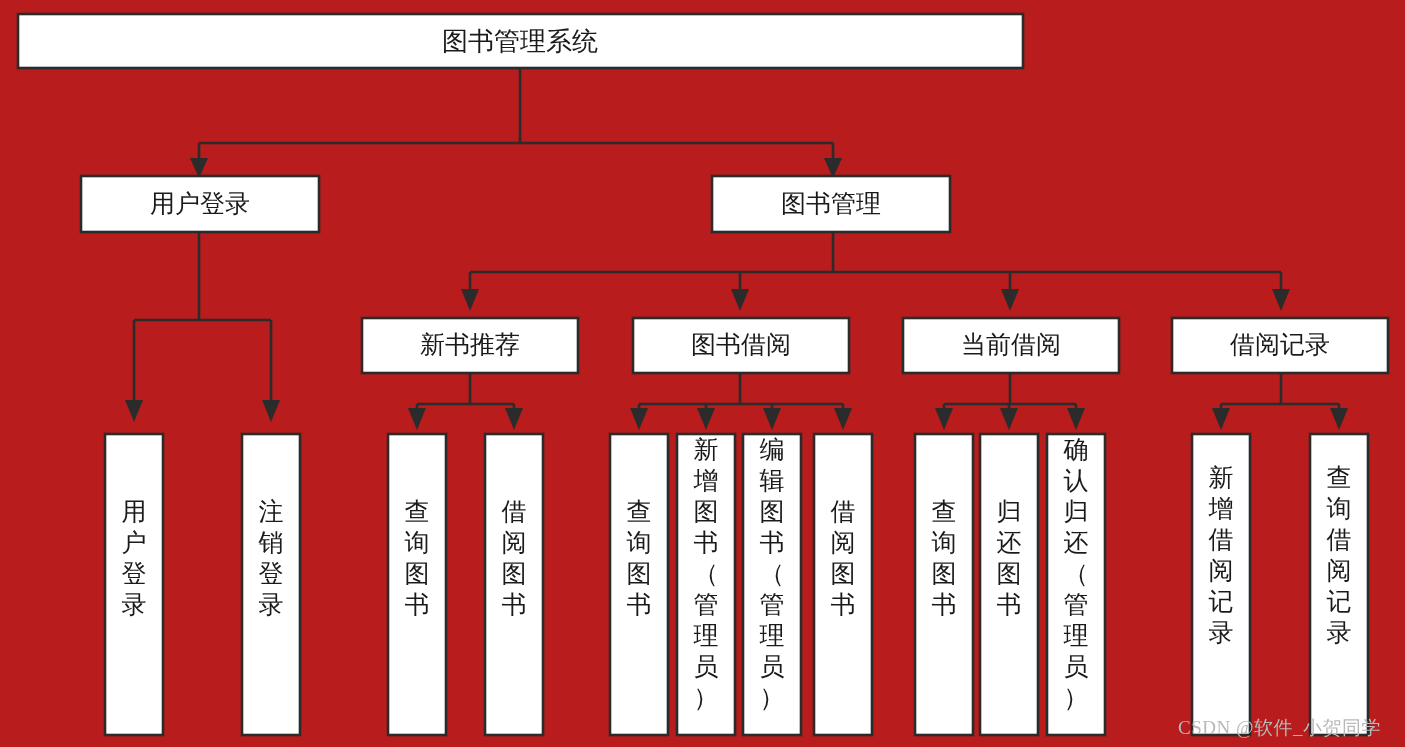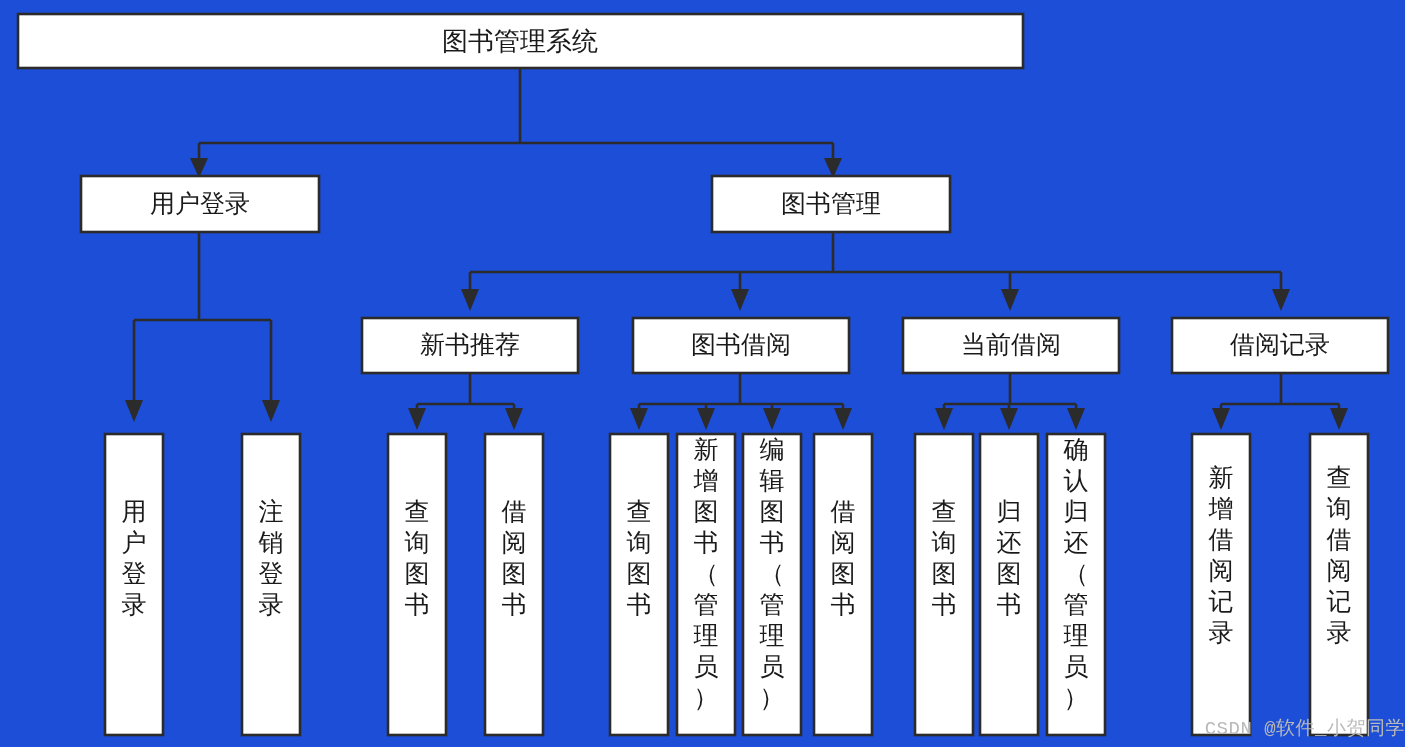--- a/index.html
+++ b/index.html
@@ -8,21 +8,21 @@
     padding: 0;
     background: #ffffff;
   }
   body {
     font-family: "Liberation Sans", "DejaVu Sans", sans-serif;
   }
   #diagram-root {
     position: relative;
     width: 1405px;
     height: 747px;
-    background: #1d4ed8;
+    background: #b91c1c;
     overflow: hidden;
   }
   svg.diagram-canvas {
     position: absolute;
     top: 0;
     left: 0;
     width: 1405px;
     height: 747px;
     display: block;
   }
@@ -54,23 +54,23 @@
     font-size: 26px;
   }
   .vlabel {
     font-family: "Liberation Sans", "DejaVu Sans", sans-serif;
     fill: #1a1a1a;
     font-size: 25px;
     text-anchor: middle;
   }
   .watermark {
     position: absolute;
-    right: 0;
+    right: 24px;
     bottom: 6px;
-    font-family: Liberation Mono, monospace;
+    font-family: Liberation Serif, serif;
     font-size: 19px;
     color: #b9b9b9;
     letter-spacing: 0.5px;
     white-space: nowrap;
     user-select: none;
   }
 </style>
 </head>
 <body>
 

